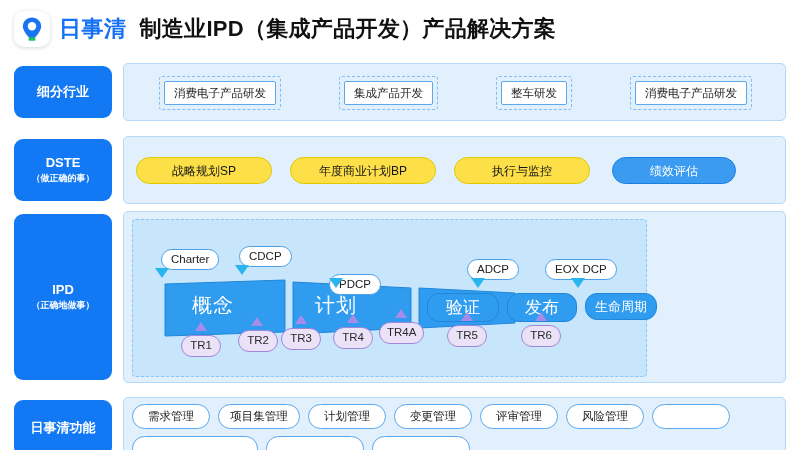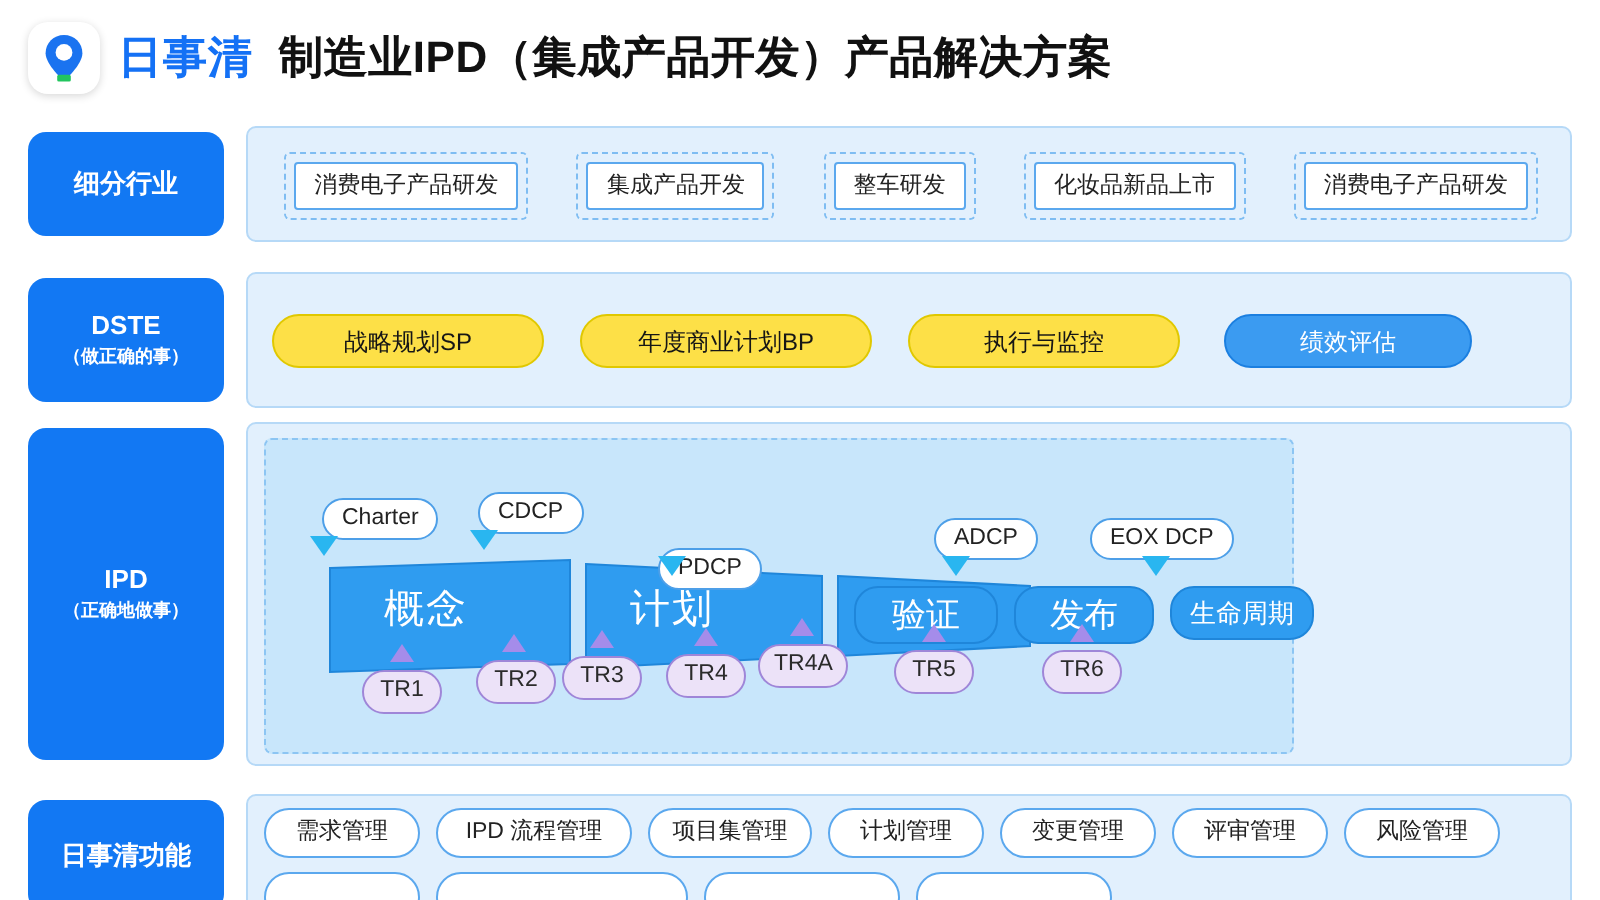--- a/index.html
+++ b/index.html
@@ -209,23 +209,20 @@
 <div class="panel" id="row1-panel">
   <div id="row1-items">
       <div class="seg-outer">
         <div class="seg-inner">消费电子产品研发</div>
       </div>
       <div class="seg-outer">
         <div class="seg-inner">集成产品开发</div>
       </div>
       <div class="seg-outer">
         <div class="seg-inner">整车研发</div>
-      </div>
-      <div class="seg-outer">
-        <div class="seg-inner">化妆品新品上市</div>
       </div>
       <div class="seg-outer">
         <div class="seg-inner">消费电子产品研发</div>
       </div>
     </div>
 </div>
 
 <div class="rowlabel" id="row2-label">
   <div class="l1">DSTE</div>
   <div class="l2">（做正确的事）</div>
@@ -290,21 +287,20 @@
     </div>
 
 </div>
 
 <div class="rowlabel" id="row4-label">
   <div class="l1">日事清功能</div>
 </div>
 <div class="panel" id="row4-panel">
   <div id="row4-inner">
       <div class="fn-pill" style="width: 78px;">需求管理</div>
-      <div class="fn-pill" style="width: 98px;">IPD 流程管理</div>
       <div class="fn-pill" style="width: 82px;">项目集管理</div>
       <div class="fn-pill" style="width: 78px;">计划管理</div>
       <div class="fn-pill" style="width: 78px;">变更管理</div>
       <div class="fn-pill" style="width: 78px;">评审管理</div>
       <div class="fn-pill" style="width: 78px;">风险管理</div>
       <div class="fn-pill" style="width: 78px;"></div>
       <div class="fn-pill" style="width: 126px;"></div>
       <div class="fn-pill" style="width: 98px;"></div>
       <div class="fn-pill" style="width: 98px;"></div>
     </div>

